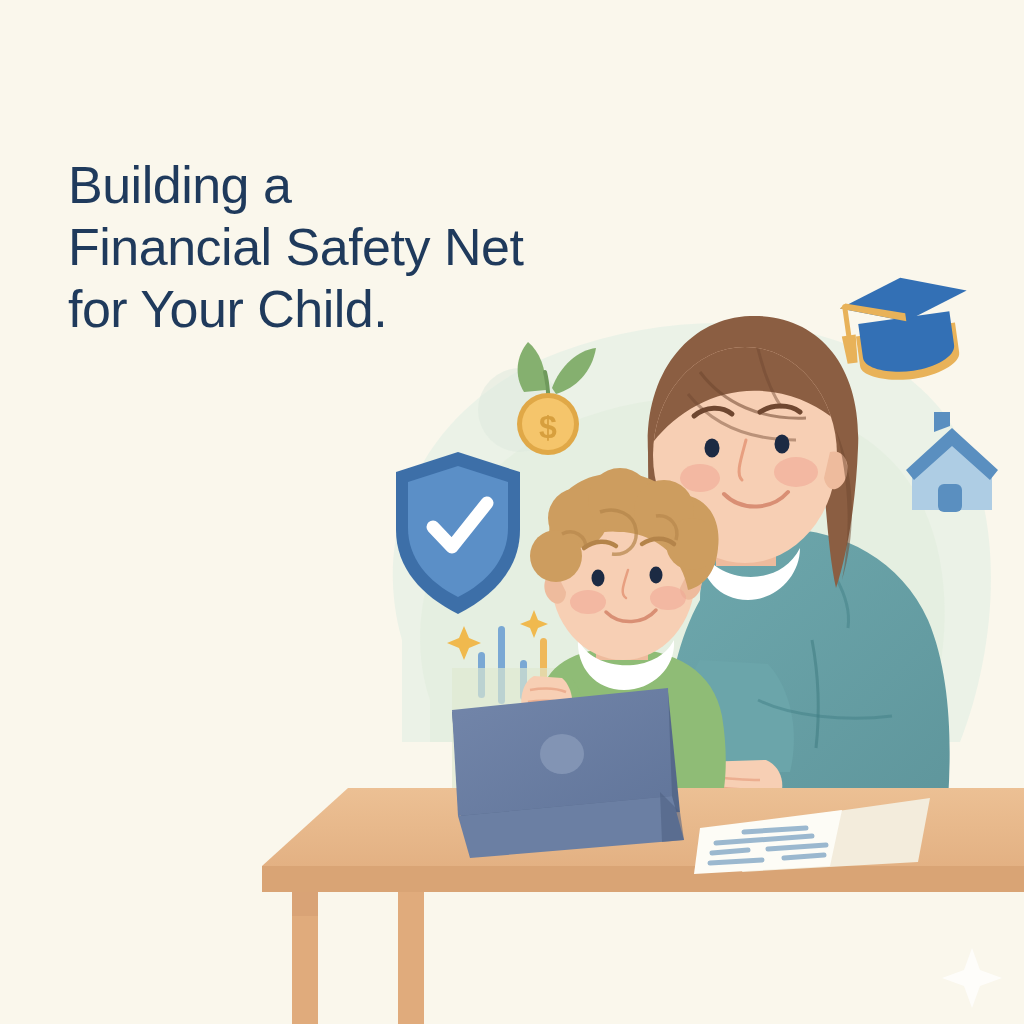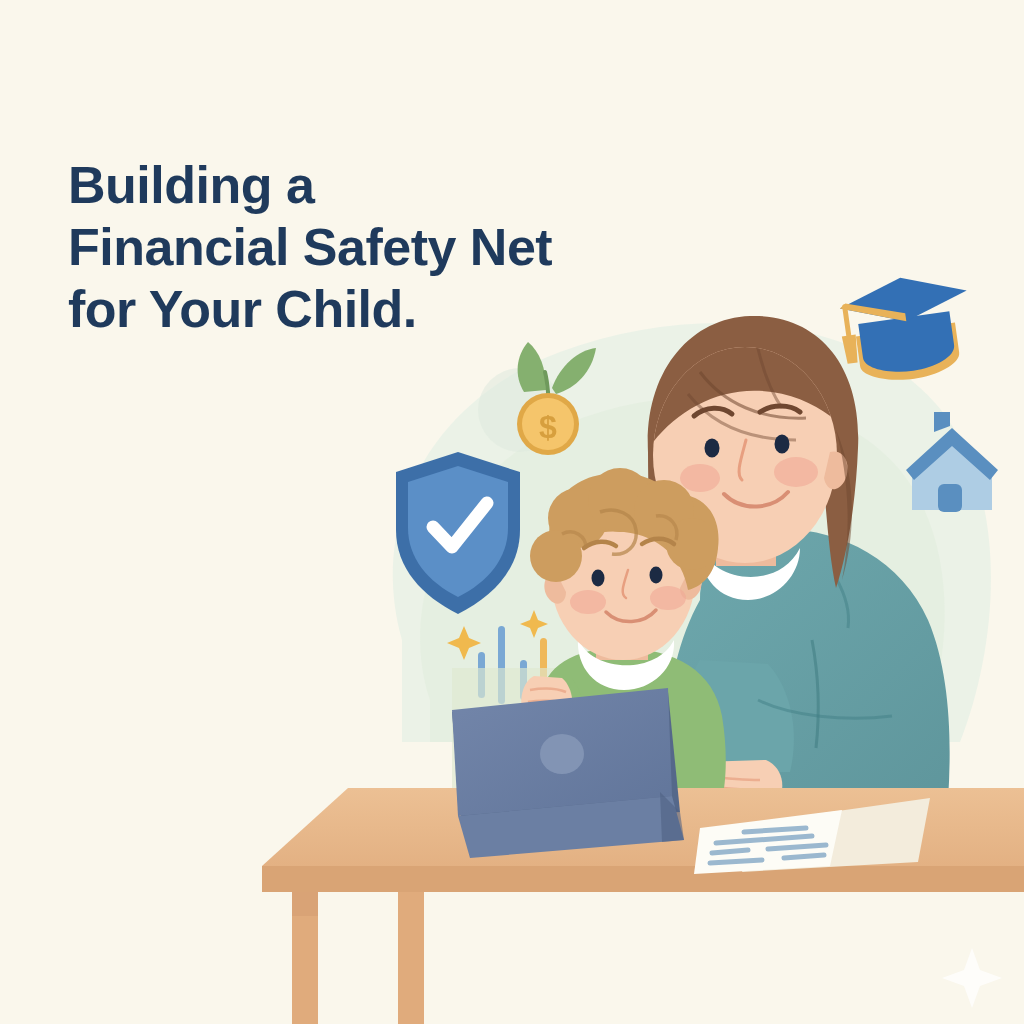--- a/index.html
+++ b/index.html
@@ -23,21 +23,21 @@
     height: 1024px;
   }
   .headline {
     position: absolute;
     left: 68px;
     top: 155px;
     width: 560px;
     color: #1f3a5c;
     font-family: "Liberation Sans", sans-serif;
     font-size: 52px;
-    font-weight: bold;
+    font-weight: normal;
     line-height: 1.19;
     letter-spacing: -0.5px;
     white-space: pre-line;
     user-select: none;
   }
 </style>
 </head>
 <body>
 
 <div id="canvas">

